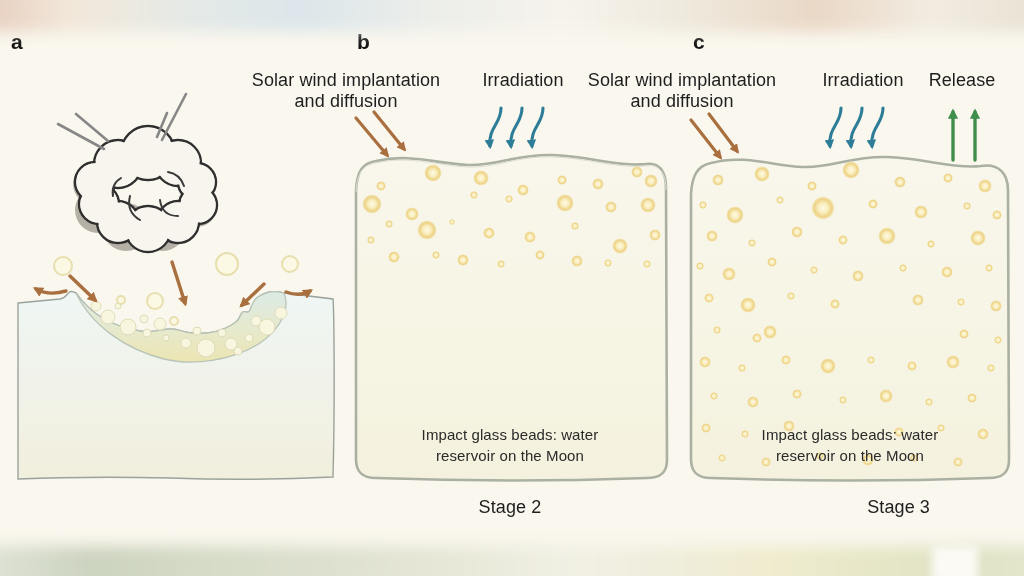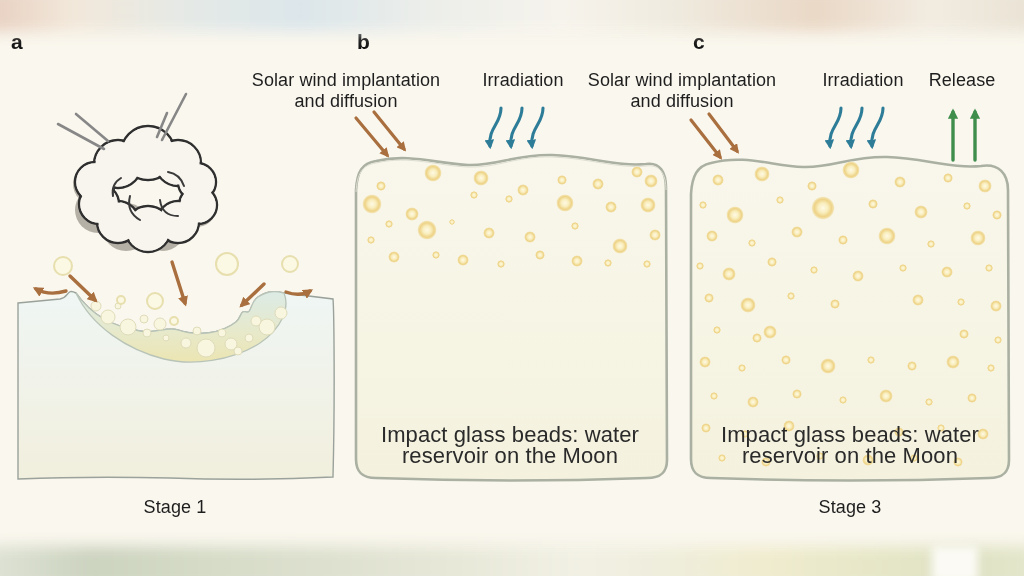--- a/index.html
+++ b/index.html
@@ -18,21 +18,21 @@
   .strip-bottom{
     bottom:-12px;height:42px;
     background:linear-gradient(90deg,#dfe3d6 0%,#ccd3bf 10%,#d6dcc8 22%,#dfe1d0 34%,#e9e9da 46%,#f1f0e4 56%,#efeedd 64%,#f0eccf 74%,#e7e7c8 84%,#dfe2c4 94%,#e5e7cc 100%);
   }
   .strip-gap{position:absolute;bottom:-6px;left:932px;width:46px;height:36px;background:#fbfaf5;filter:blur(4px);}
   .canvas{position:absolute;left:0;top:0;width:1024px;height:576px;}
   svg{position:absolute;left:0;top:0;}
   .lbl{position:absolute;text-align:center;line-height:21px;font-size:18px;letter-spacing:.1px;}
   .panel-letter{position:absolute;font-size:21px;font-weight:700;color:#141414;}
   .stage-label{top:497px;width:160px;}
-  .caption{width:260px;font-size:22px;color:#2a2a2a;}
+  .caption{width:260px;font-size:15px;color:#2a2a2a;}
   .water{font-size:17px;}
   .water sup{font-size:11px;}
 </style>
 </head>
 <body>
 
 <div class="stage">
 
   <svg class="canvas" width="1024" height="576" viewBox="0 0 1024 576">
     <defs>
@@ -359,19 +359,19 @@
 
   <div class="lbl caption" style="left:380px;top:424px;">
     <div>Impact glass beads: water</div>
     <div>reservoir on the Moon</div>
   </div>
   <div class="lbl caption" style="left:720px;top:424px;">
     <div>Impact glass beads: water</div>
     <div>reservoir on the Moon</div>
   </div>
 
-  <div class="lbl stage-label" style="left:95px;">Stage 1</div>
-  <div class="lbl stage-label" style="left:770px;">Stage 3</div>
+  <div class="lbl stage-label" style="left:430px;">Stage 2</div>
+  <div class="lbl stage-label" style="left:770px;text-align:right;">Stage 3</div>
 
   <div class="strip strip-top"></div>
   <div class="strip strip-bottom"></div>
   <div class="strip-gap"></div>
 </div>
 
 </body></html>

